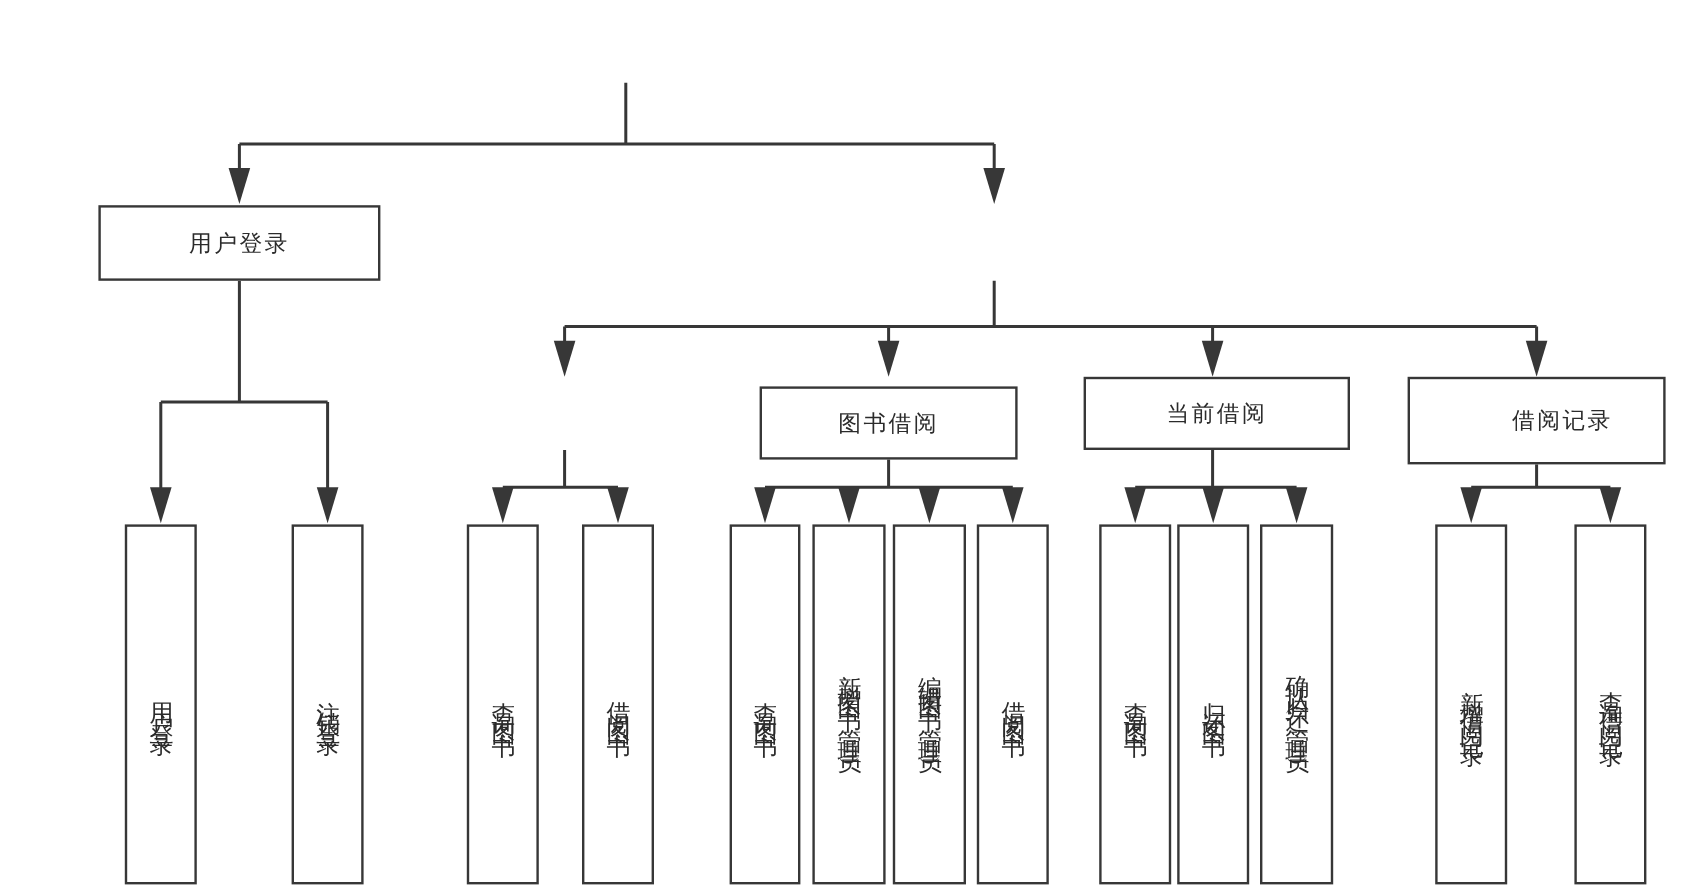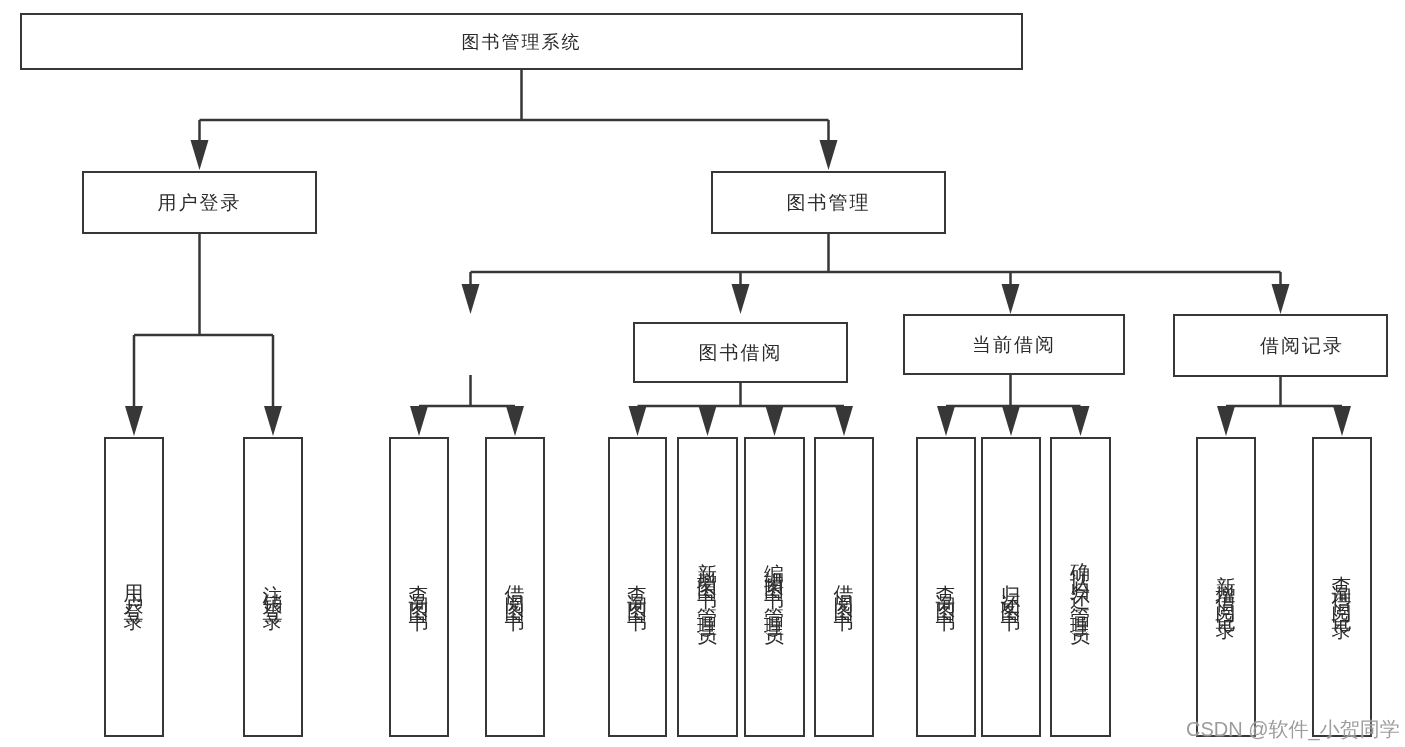--- a/index.html
+++ b/index.html
@@ -100,38 +100,32 @@
       <polygon points="765.5,406 783.5,406 774.5,436"></polygon>
       <polygon points="835,406 853,406 844,436"></polygon>
       <polygon points="937,406 955,406 946,436"></polygon>
       <polygon points="1002,406 1020,406 1011,436"></polygon>
       <polygon points="1071.5,406 1089.5,406 1080.5,436"></polygon>
       <polygon points="1217,406 1235,406 1226,436"></polygon>
       <polygon points="1333,406 1351,406 1342,436"></polygon>
     </g>
   </svg>
 
-  <div class="node hbox title" style="left:20px; top:13px; width:1003px; height:57px;">
-    <span>图书管理系统</span>
-  </div>
 
   <div class="node hbox" style="left:82px; top:171px; width:235px; height:63px;">
     <span>用户登录</span>
-  </div>
-  <div class="node hbox" style="left:711px; top:171px; width:235px; height:63px;">
-    <span>图书管理</span>
   </div>
 
   <div class="node hbox" style="left:633px; top:322px; width:215px; height:61px;">
     <span>图书借阅</span>
   </div>
   <div class="node hbox" style="left:903px; top:314px; width:222px; height:61px;">
     <span>当前借阅</span>
   </div>
-  <div class="node hbox" style="left:1173px; top:314px; width:215px; height:63px;padding-left:43px;">
+  <div class="node hbox" style="left:1173px; top:314px; width:215px; height:73px;padding-left:43px;">
     <span>借阅记录</span>
   </div>
 
   <div class="node vbox" style="left:104px; top:437px; width:60px; height:300px;">
     <span class="vtext">用户登录</span>
   </div>
   <div class="node vbox" style="left:243px; top:437px; width:60px; height:300px;">
     <span class="vtext">注销登录</span>
   </div>
 
@@ -165,15 +159,14 @@
     <span class="vtext">确认归还（管理员）</span>
   </div>
 
   <div class="node vbox" style="left:1196px; top:437px; width:60px; height:300px;">
     <span class="vtext">新增借阅记录</span>
   </div>
   <div class="node vbox" style="left:1312px; top:437px; width:60px; height:300px;">
     <span class="vtext">查询借阅记录</span>
   </div>
 
-  <div class="watermark">CSDN @软件_小贺同学</div>
 
 </div>
 
 </body></html>

